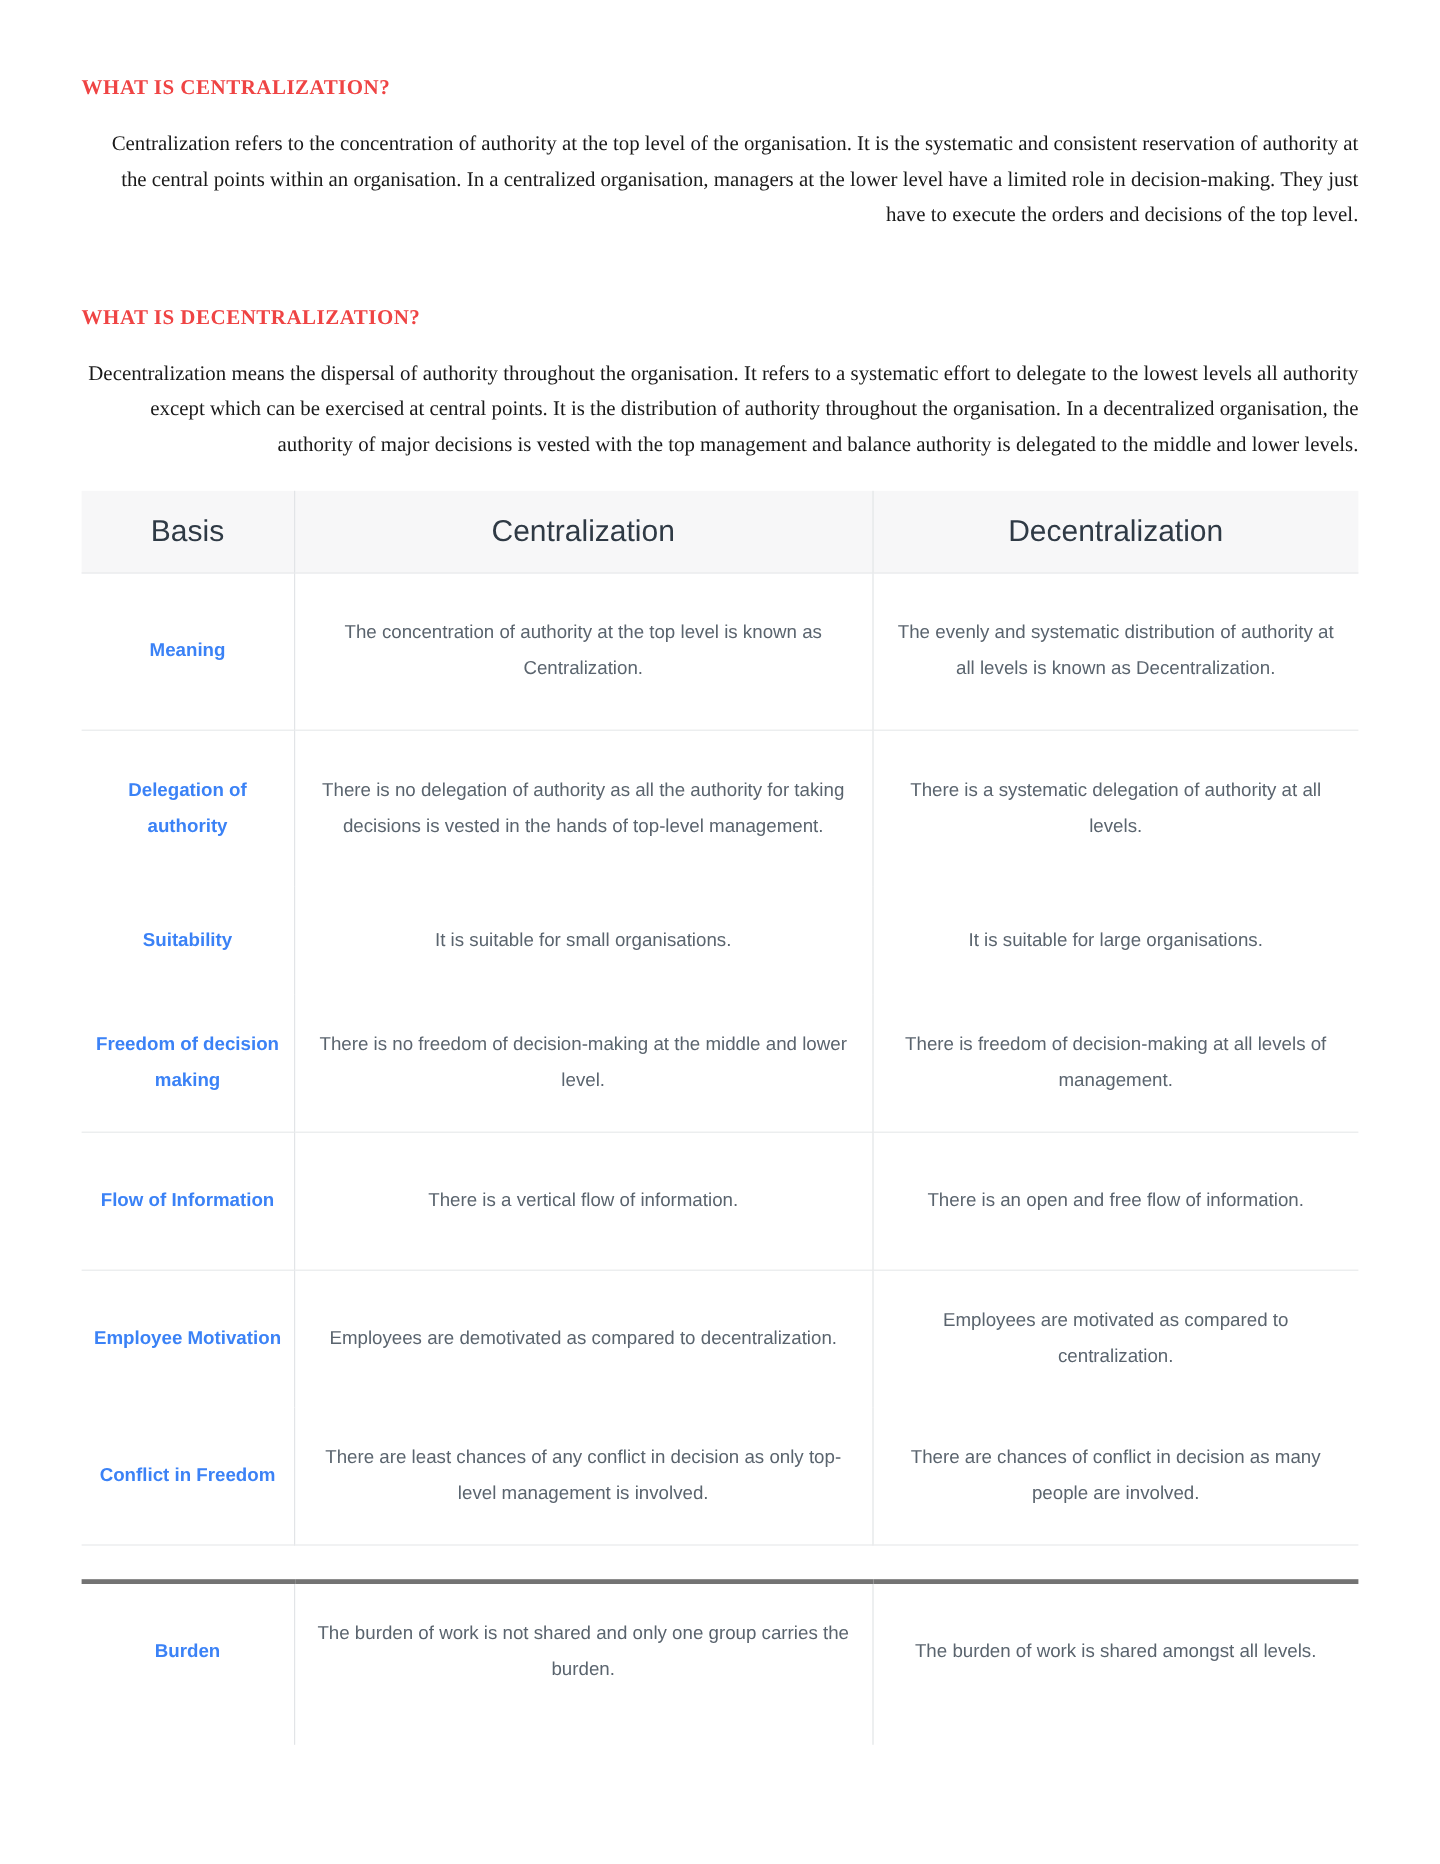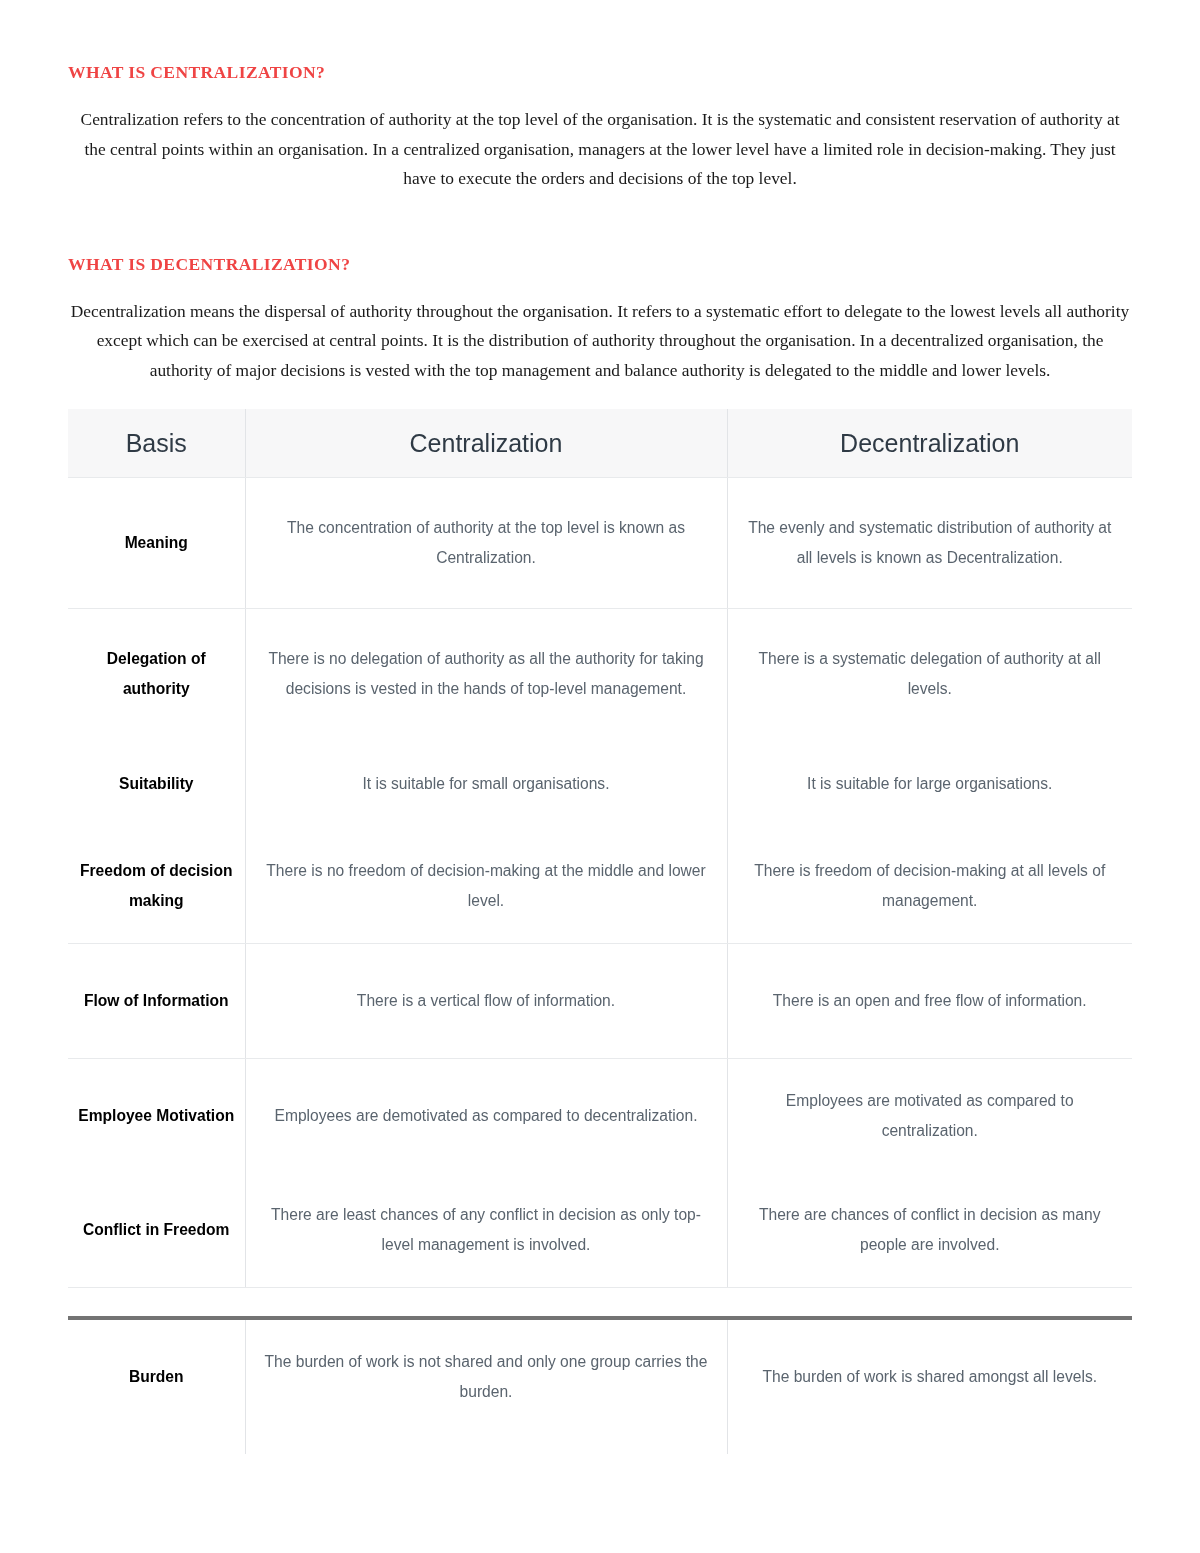--- a/index.html
+++ b/index.html
@@ -35,21 +35,21 @@
     color: #ef4444;
     margin: 0 0 22px 0;
     line-height: 1.2;
   }
   .section-body {
     font-family: "Liberation Serif", serif;
     font-size: 17.4px;
     line-height: 29.5px;
     color: #1a1a1a;
     margin: 0;
-    text-align: center;
+    text-align: right;
     width: 1064px;
   }
   .spacer-between-sections {
     height: 60px;
   }
   .spacer-before-table {
     height: 24px;
   }
 
   
@@ -84,21 +84,21 @@
     vertical-align: middle;
     text-align: center;
     padding: 14px 12px;
     color: #5a646e;
     font-size: 15.6px;
     line-height: 30px;
   }
   .cmp-table tbody td:last-child { border-right: none; }
 
   .cmp-table tbody td.basis-cell {
-    color: #000000;
+    color: #3b82f6;
     font-weight: bold;
     font-size: 15.6px;
     line-height: 30px;
     padding-left: 6px;
     padding-right: 6px;
   }
 
   
   .cmp-table tbody tr.no-rule > td {
     border-bottom: none;

